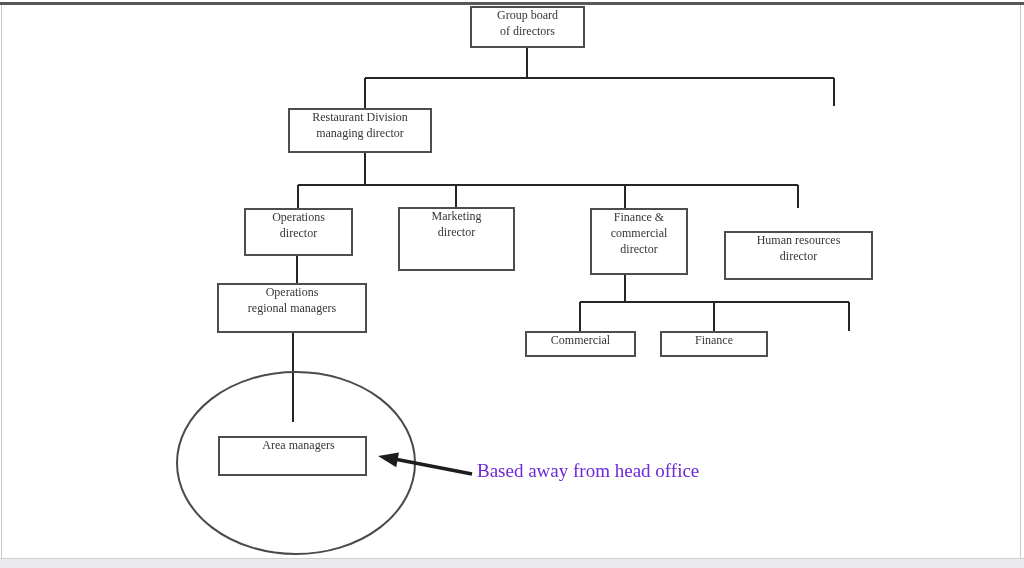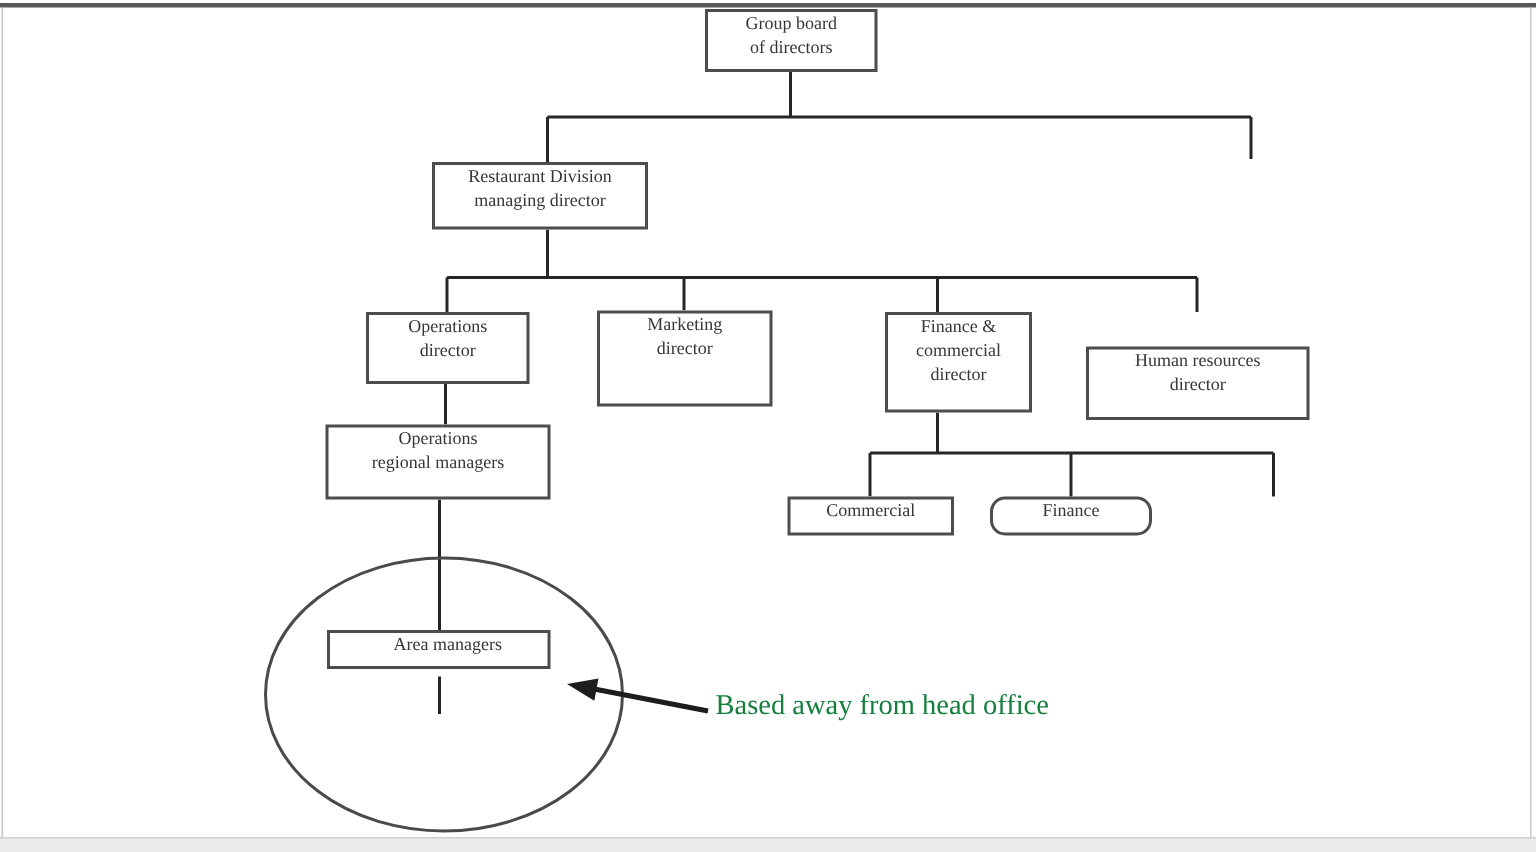--- a/index.html
+++ b/index.html
@@ -32,29 +32,29 @@
 
   
   #n-group-board        {left:470px; top:6px;   width:115px; height:42px;}
   #n-restaurant-division{left:288px; top:108px; width:144px; height:45px;}
   #n-central-financial  {left:763px; top:106px; width:142px; height:47px;}
   #n-operations-director{left:244px; top:208px; width:109px; height:48px;}
   #n-marketing-director {left:398px; top:207px; width:117px; height:64px;}
   #n-finance-commercial {left:590px; top:208px; width:98px; height:67px;}
   #n-human-resources    {left:724px; top:208px; width:149px; height:49px;margin-top:23px;}
   #n-commercial         {left:525px; top:331px; width:111px; height:26px;}
-  #n-finance            {left:660px; top:331px; width:108px; height:26px;border-radius:10px;}
+  #n-finance            {left:660px; top:331px; width:108px; height:26px;}
   #n-mis                {left:795px; top:331px; width:108px; height:26px;}
   #n-operations-regional{left:217px; top:283px; width:150px; height:50px;}
-  #n-area-managers      {left:218px; top:420px; width:149px; height:26px;padding-left:12px;}
+  #n-area-managers      {left:218px; top:436px; width:149px; height:40px;padding-left:12px;}
   #n-restaurant-managers{left:218px; top:476px; width:149px; height:50px;}
 
   .annotation{
     position:absolute;left:477px;top:460px;
-    font-size:19px;color:#15803d;white-space:nowrap;line-height:1.2;
+    font-size:19px;color:#6d28d9;white-space:nowrap;line-height:1.2;
   }
 </style>
 </head>
 <body>
 
 <div id="screen">
 
   <div class="top-bar"></div>
   <div class="left-edge"></div>
   <div class="right-edge"></div>

